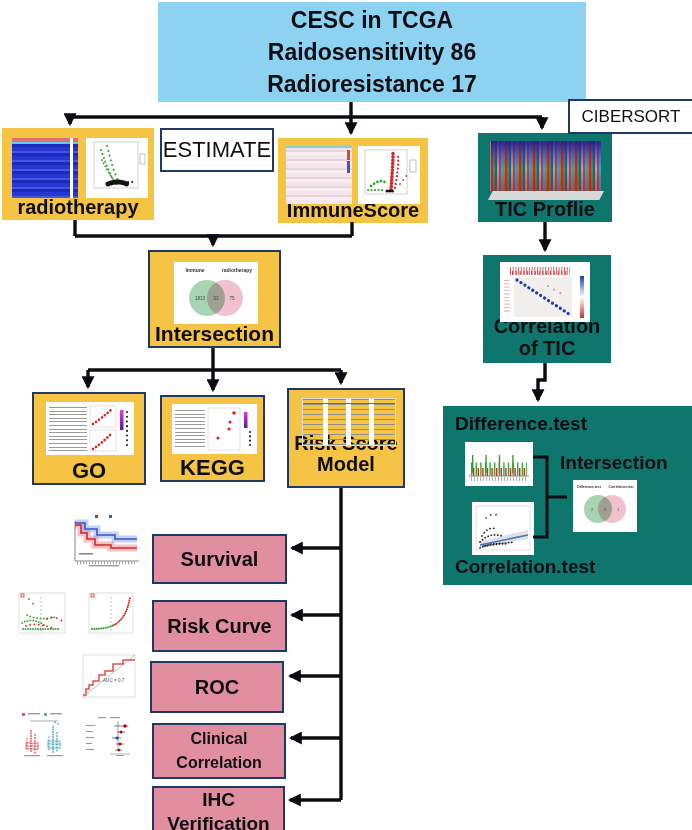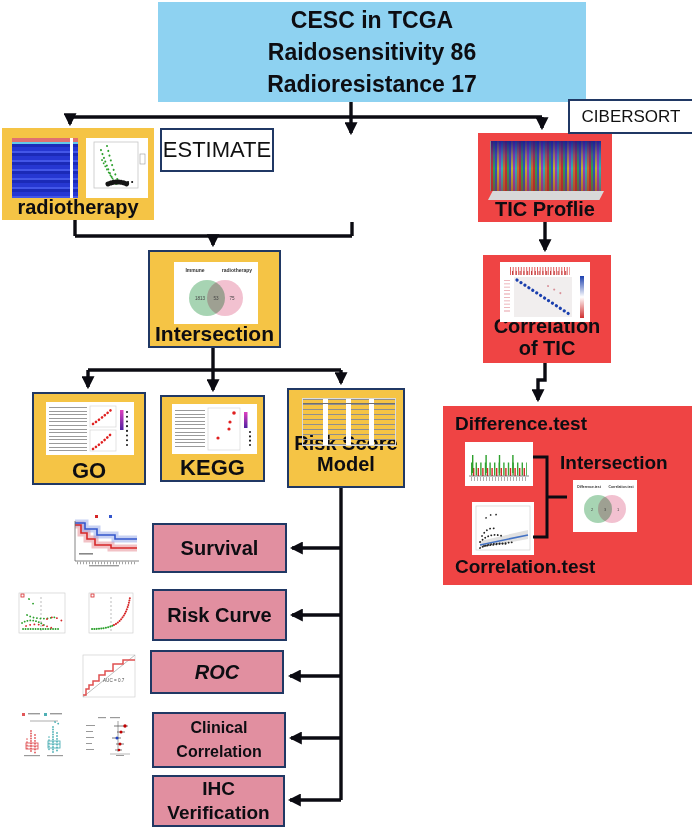--- a/index.html
+++ b/index.html
@@ -2,22 +2,22 @@
 <html><head>
 <meta charset="utf-8">
 <style>
   html,body{margin:0;padding:0;background:#fff;}
   .stage{position:relative;width:692px;height:830px;background:#fff;overflow:hidden;
          font-family:"Liberation Sans",sans-serif;color:#0d0d12;}
   .abs{position:absolute;}
   .overlay{position:absolute;left:0;top:0;z-index:6;pointer-events:none;}
   .node{position:absolute;box-sizing:border-box;z-index:2;}
   .gold{background:#f5c445;}
-  .purple{background:#ef4444;}
-  .pink{background:#e18fa0;border:2px solid #203864;}
+  .purple{background:#0f766e;}
+  .pink{background:#e18fa0;border:2px solid #203864;margin-top:11px;}
   .bordered{border:2px solid #203864;}
   .nlabel{position:absolute;left:0;right:0;bottom:1px;text-align:center;
           font-weight:bold;font-size:19px;line-height:23px;color:#0d0d12;}
   .centerlabel{display:flex;align-items:center;justify-content:center;text-align:center;
           font-weight:bold;font-size:19px;line-height:23px;color:#0d0d12;}
   .methodlbl{position:absolute;background:#fff;border:2px solid #203864;z-index:3;
           display:flex;align-items:center;justify-content:center;font-size:22px;color:#111;}
   .pcard{position:absolute;background:#fff;z-index:3;}
   .titlebox{position:absolute;left:142px;top:2px;width:428px;height:100px;background:#8ed2f1;
           display:flex;flex-direction:column;align-items:center;justify-content:center;z-index:2;margin-left:16px;}
@@ -67,20 +67,39 @@
         <path d="M21,8 C25,24 29,38 33,44" stroke="#2ca02c" stroke-width="2" fill="none" stroke-linecap="round" stroke-dasharray="0.1 4.8"></path>
         <path d="M16,22 C22,34 27,42 31,46" stroke="#2ca02c" stroke-width="1.8" fill="none" stroke-linecap="round" stroke-dasharray="0.1 3.4"></path>
         <path d="M22,46 Q31,42 41,46" stroke="#141414" stroke-width="5" fill="none" stroke-linecap="round" stroke-dasharray="0.1 2.6"></path>
         <path d="M42,44 H50" stroke="#141414" stroke-width="2" fill="none" stroke-linecap="round" stroke-dasharray="0.1 4"></path>
         <rect x="54" y="16" width="5" height="10" fill="none" stroke="#999" stroke-width="0.6"></rect>
       </svg>
     </div>
     <div class="nlabel" style="font-size:20px;">radiotherapy</div>
   </div>
 
+  <div class="node gold" style="left:278px;top:138px;width:150px;height:85px;">
+    <div class="pcard hm-pink" style="left:8px;top:8px;width:66px;height:58px;">
+      <div class="abs" style="right:2px;top:4px;width:3px;height:10px;background:#d04848;"></div>
+      <div class="abs" style="right:2px;top:15px;width:3px;height:12px;background:#3a52d8;"></div>
+    </div>
+    <div class="pcard" style="left:80px;top:8px;width:62px;height:58px;">
+      <svg width="62" height="58" viewBox="0 0 62 58">
+        <rect x="7" y="4" width="42" height="44" fill="none" stroke="#c5c5c5" stroke-width="0.8"></rect>
+        <path d="M33,44 C34,30 35,16 35,6" stroke="#d62728" stroke-width="3.6" fill="none" stroke-linecap="round" stroke-dasharray="0.1 3.2"></path>
+        <path d="M37,42 C39,30 41,18 40,10" stroke="#d62728" stroke-width="2.2" fill="none" stroke-linecap="round" stroke-dasharray="0.1 3.8"></path>
+        <path d="M42,38 L50,28" stroke="#d62728" stroke-width="1.8" fill="none" stroke-linecap="round" stroke-dasharray="0.1 5"></path>
+        <path d="M13,40 C19,35 25,33 29,38" stroke="#2ca02c" stroke-width="2.6" fill="none" stroke-linecap="round" stroke-dasharray="0.1 3.6"></path>
+        <path d="M10,44 H27" stroke="#2ca02c" stroke-width="2" fill="none" stroke-linecap="round" stroke-dasharray="0.1 3.4"></path>
+        <path d="M29,45 H37" stroke="#141414" stroke-width="3" fill="none" stroke-linecap="round" stroke-dasharray="0.1 2.6"></path>
+        <rect x="52" y="14" width="6" height="12" fill="none" stroke="#999" stroke-width="0.6"></rect>
+      </svg>
+    </div>
+    <div class="nlabel" style="font-size:20px;">ImmuneScore</div>
+  </div>
 
   <div class="node purple" style="left:478px;top:133px;width:134px;height:89px;">
     <div class="pcard tic-bars" style="left:12px;top:8px;width:110px;height:50px;border-left:1px solid #888;"></div>
     <div class="abs tic-base" style="left:10px;top:58px;width:116px;height:9px;z-index:3;"></div>
     <div class="nlabel" style="font-size:20px;">TIC Proflie</div>
   </div>
 
   <div class="node gold bordered" style="left:148px;top:250px;width:133px;height:98px;">
     <div class="pcard" style="left:24px;top:10px;width:84px;height:62px;">
       <svg width="84" height="62" viewBox="0 0 84 62">
@@ -210,21 +229,21 @@
 
     <div class="analysis-label" style="left:12px;top:150px;">Correlation.test</div>
   </div>
 
   <div class="node pink centerlabel" style="left:152px;top:523px;width:135px;height:50px;font-size:20px;">
     <span>Survival</span>
   </div>
   <div class="node pink centerlabel" style="left:152px;top:589px;width:135px;height:52px;font-size:20px;">
     <span>Risk Curve</span>
   </div>
-  <div class="node pink centerlabel" style="left:150px;top:650px;width:134px;height:44px;font-size:20px;font-style:italic;">
+  <div class="node pink centerlabel" style="left:150px;top:650px;width:134px;height:52px;font-size:20px;">
     <span>ROC</span>
   </div>
   <div class="node pink centerlabel" style="left:152px;top:712px;width:134px;height:56px;font-size:16px;line-height:24px;">
     <span>Clinical Correlation</span>
   </div>
   <div class="node pink centerlabel" style="left:152px;top:775px;width:133px;height:52px;font-size:19px;line-height:24px;">
     <span>IHC Verification</span>
   </div>
 
   <div class="abs" style="left:65px;top:513px;width:78px;height:57px;z-index:2;">

